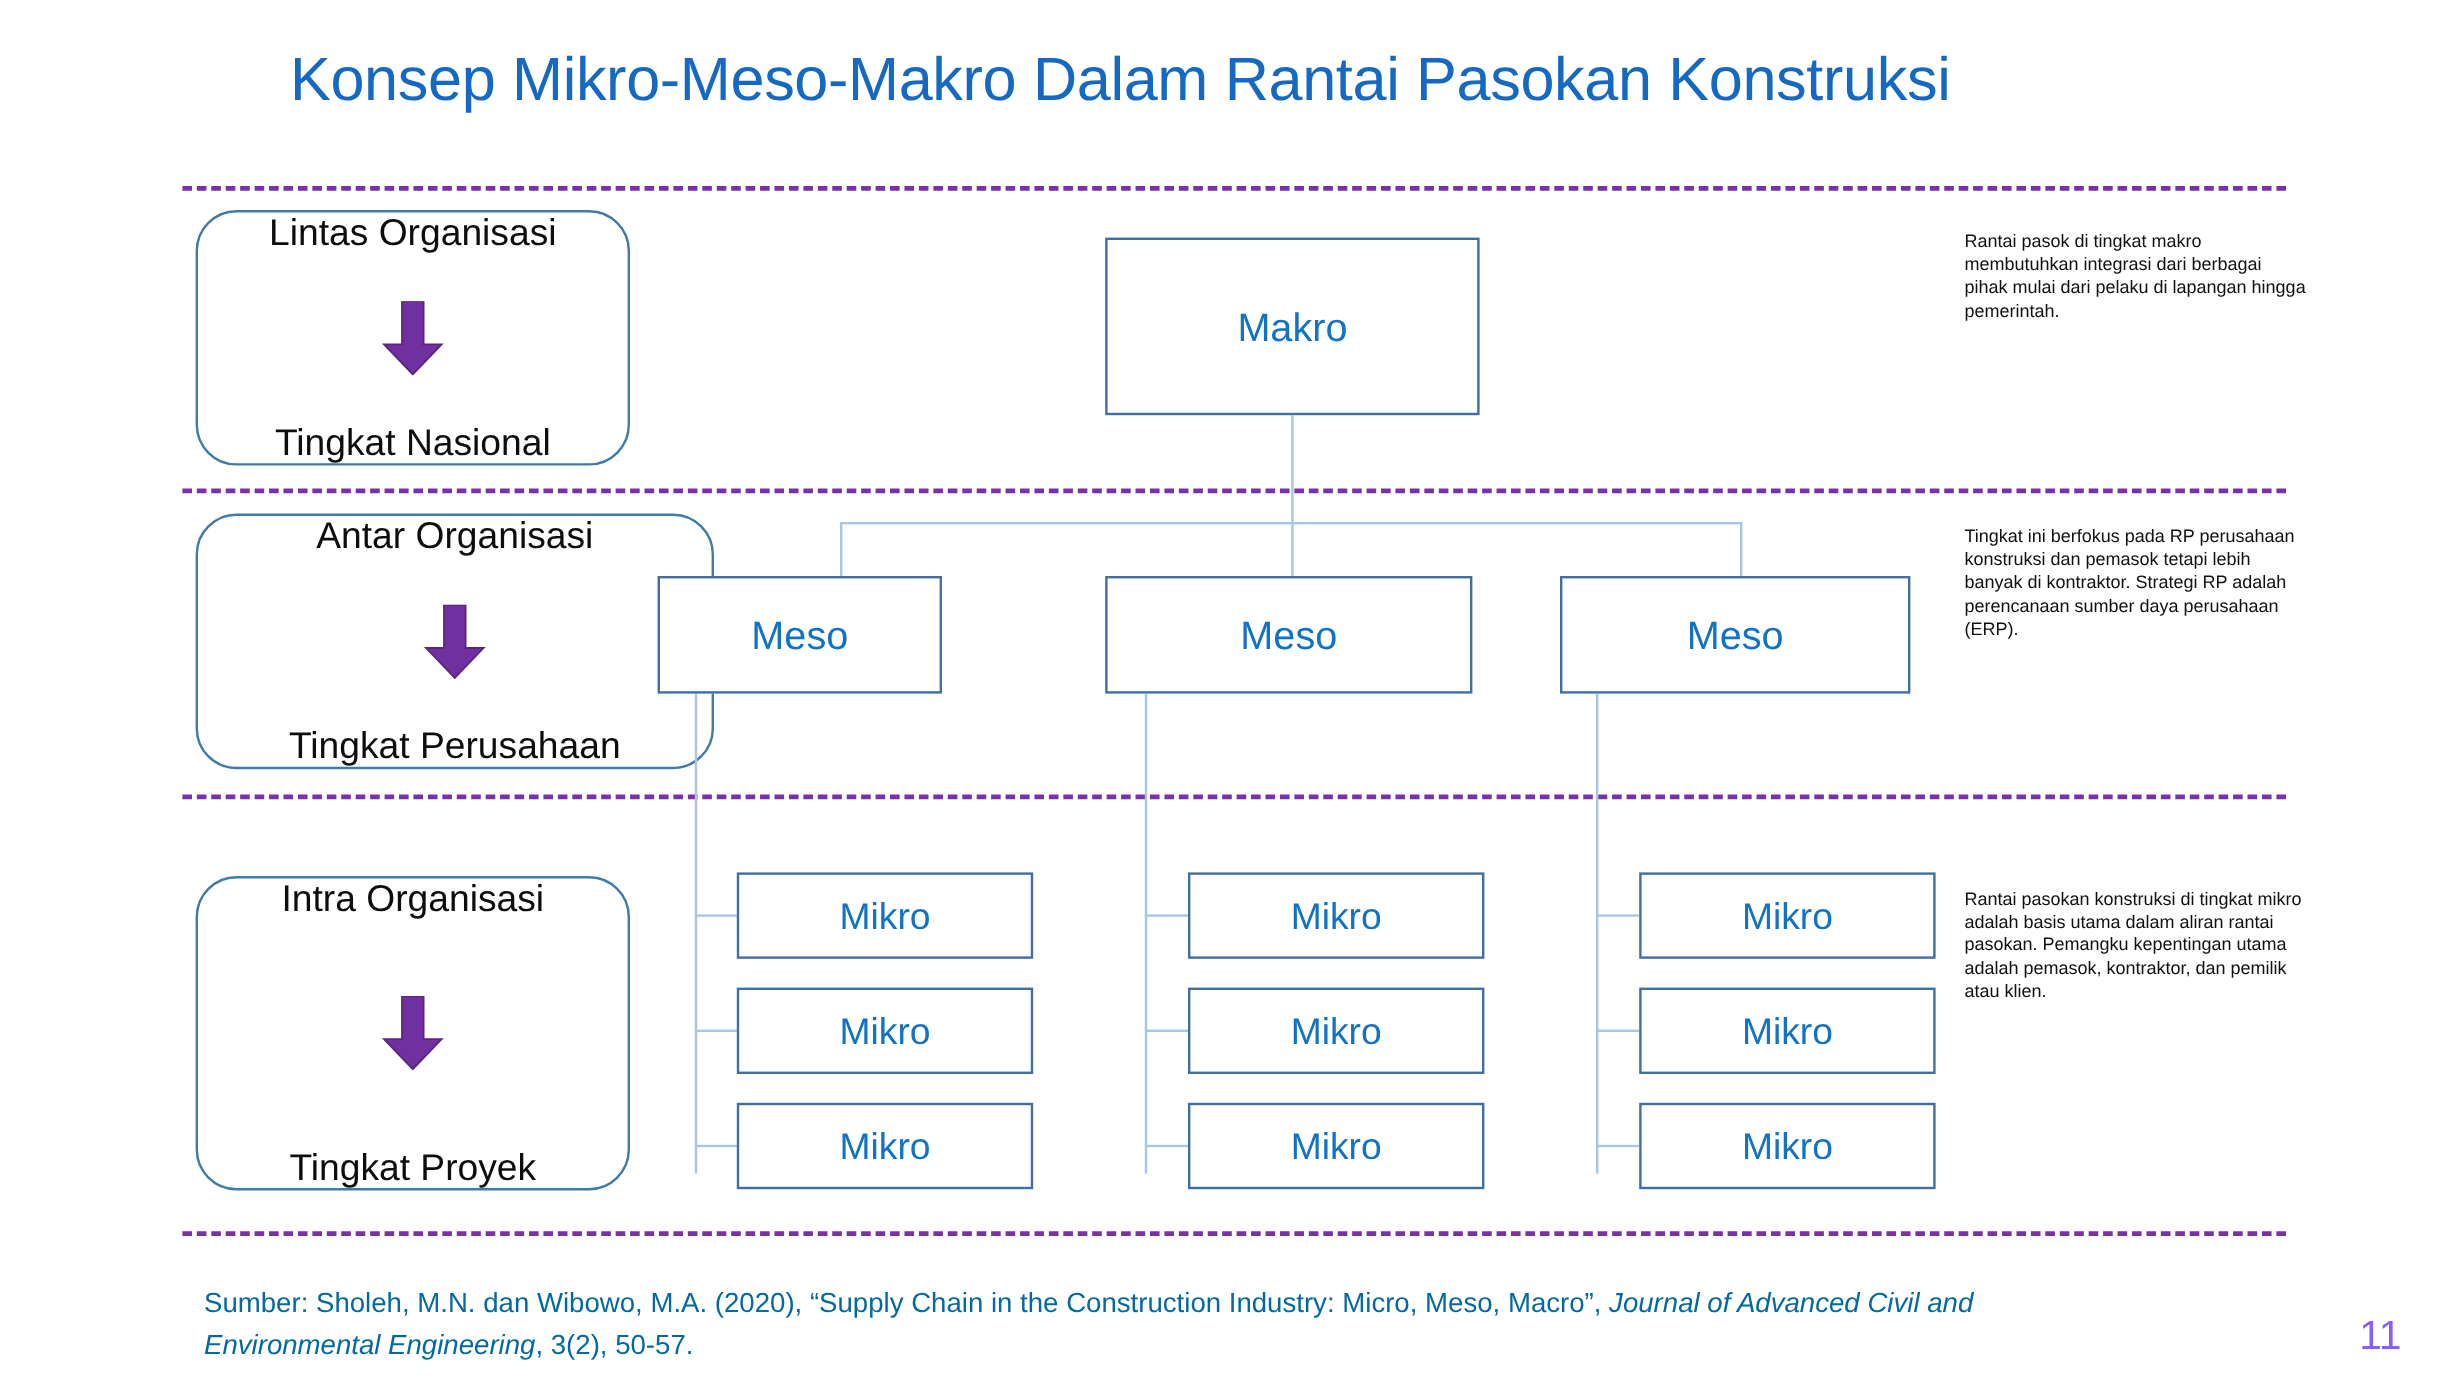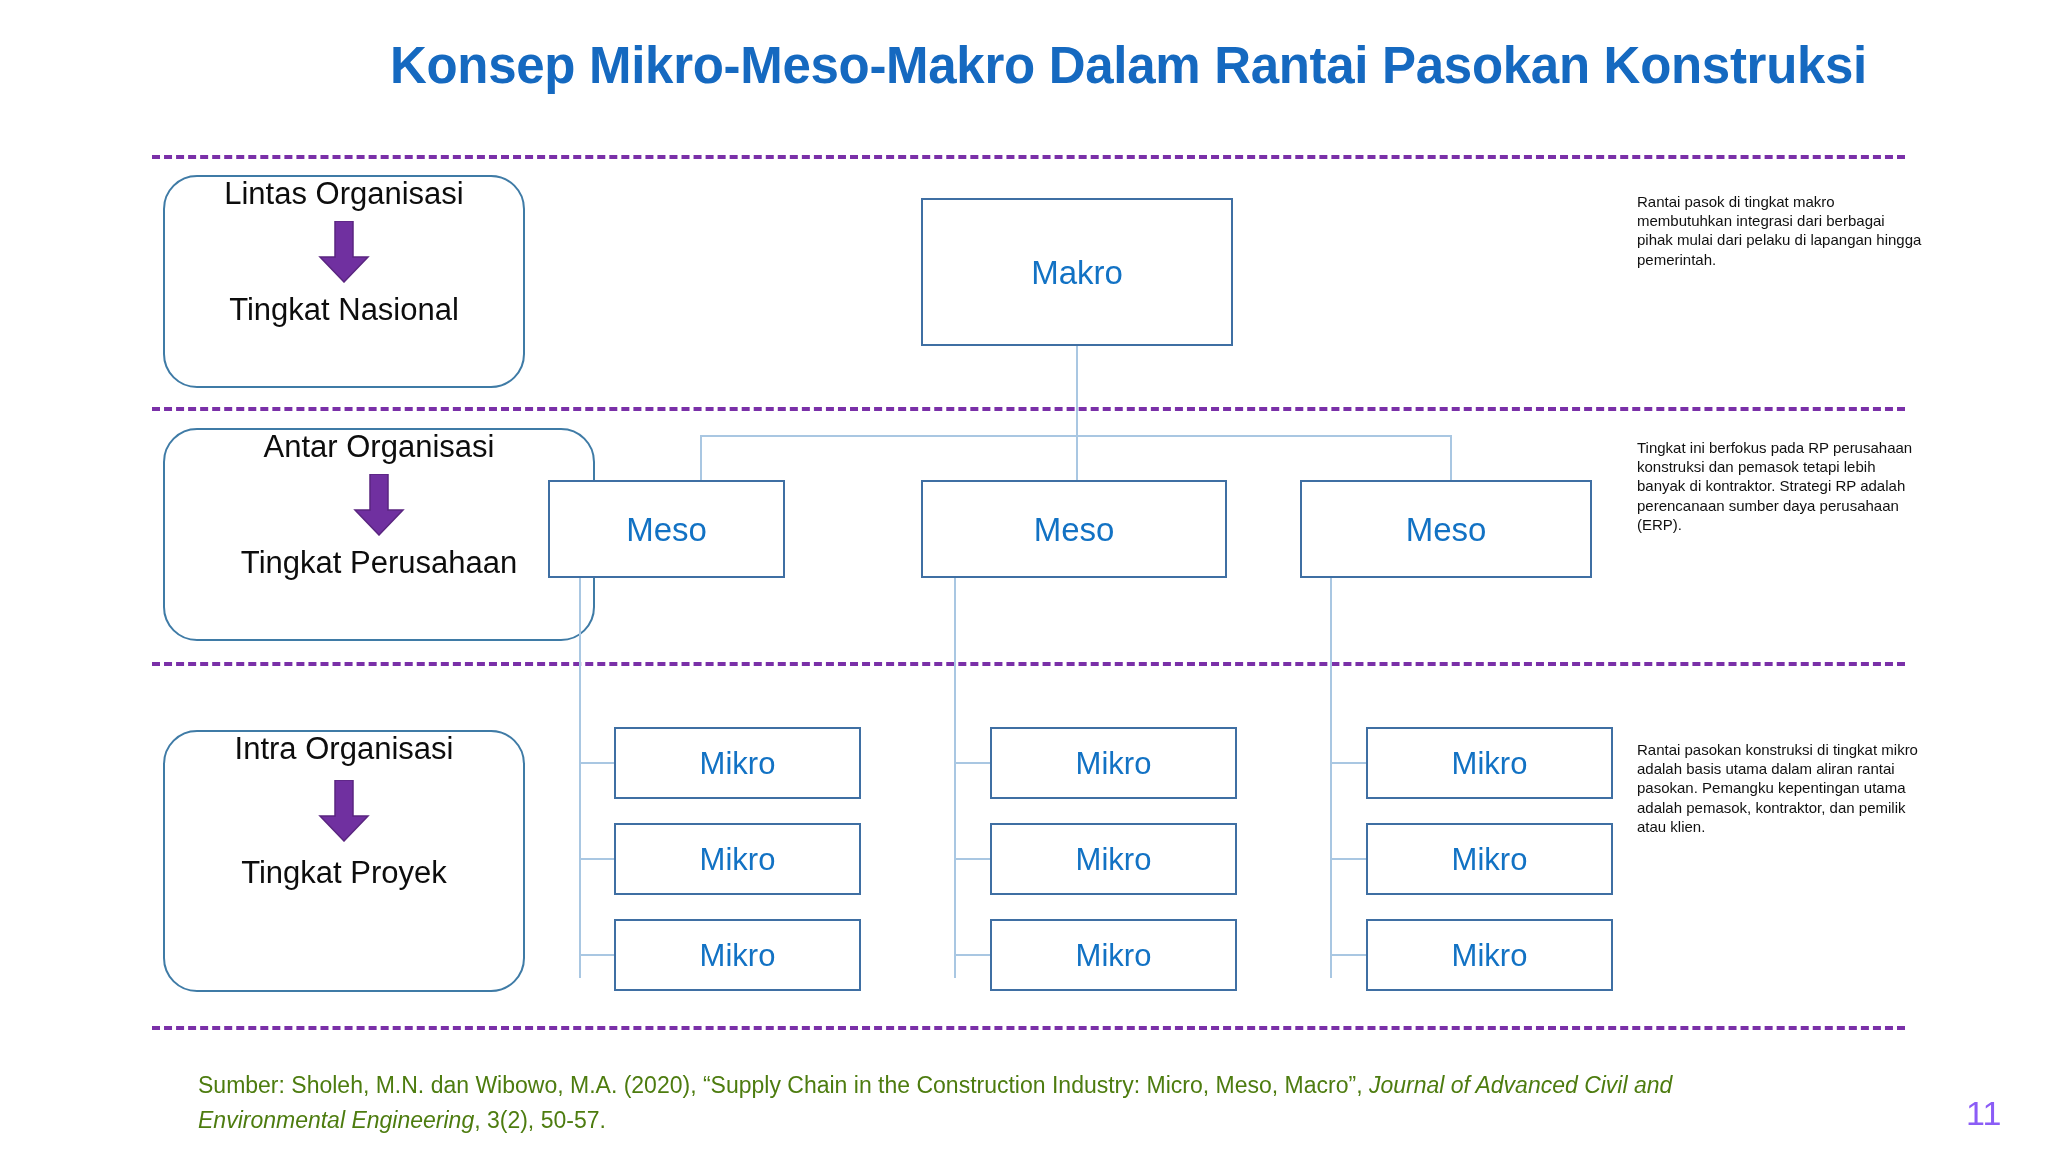--- a/index.html
+++ b/index.html
@@ -18,23 +18,23 @@
     height: 1152px;
     background: #ffffff;
   }
 
   
   .title {
     position: absolute;
     left: 0;
     top: 36px;
     width: 1867px;
-    text-align: right;
+    text-align: center;
     font-size: 51px;
-    font-weight: bold;
+    font-weight: normal;
     color: #1569c0;
     letter-spacing: -0.3px;
     white-space: nowrap;
   }
 
   
   .dash-line {
     position: absolute;
     left: 152px;
     width: 1753px;
@@ -48,21 +48,21 @@
 
   
   .level-card {
     position: absolute;
     border: 2px solid #3f7ba6;
     border-radius: 34px;
     background: #ffffff;
     display: flex;
     flex-direction: column;
     align-items: center;
-    justify-content: flex-start;
+    justify-content: space-between;
   }
   .lc-1 { left: 163px; top: 175px;  width: 362px; height: 213px; }
   .lc-2 { left: 163px; top: 428px;  width: 432px; height: 213px; }
   .lc-3 { left: 163px; top: 730px;  width: 362px; height: 262px; }
 
   .level-top-label,
   .level-bottom-label {
     font-size: 31px;
     color: #0d0d0d;
     line-height: 1.1;
@@ -151,22 +151,21 @@
   .sn-3 { left: 1637px; top: 740px; }
 
   
   .citation {
     position: absolute;
     left: 170px;
     top: 1068px;
     width: 1560px;
     font-size: 23px;
     line-height: 1.5;
-    color: #4d7c0f;
-    margin-left: 28px;
+    color: #0369a1;
   }
   .citation .it { font-style: italic; }
 
   .page-number {
     position: absolute;
     left: 1966px;
     top: 1094px;
     font-size: 34px;
     color: #8b5cf6;
   }

